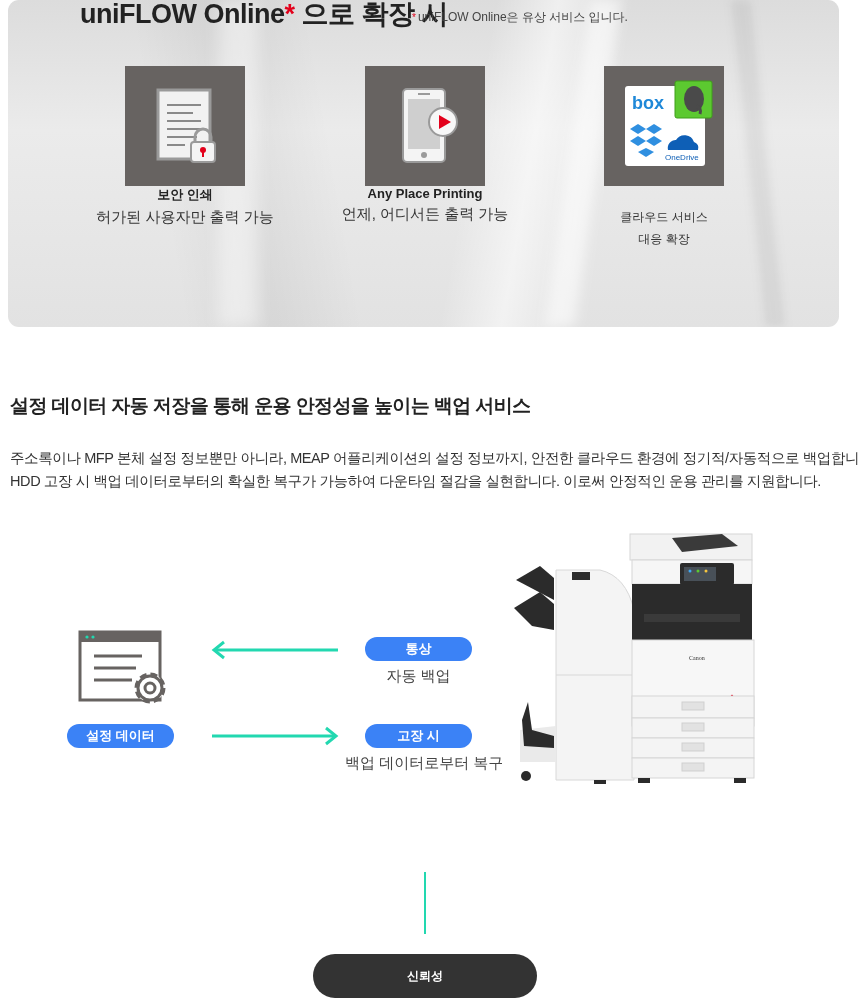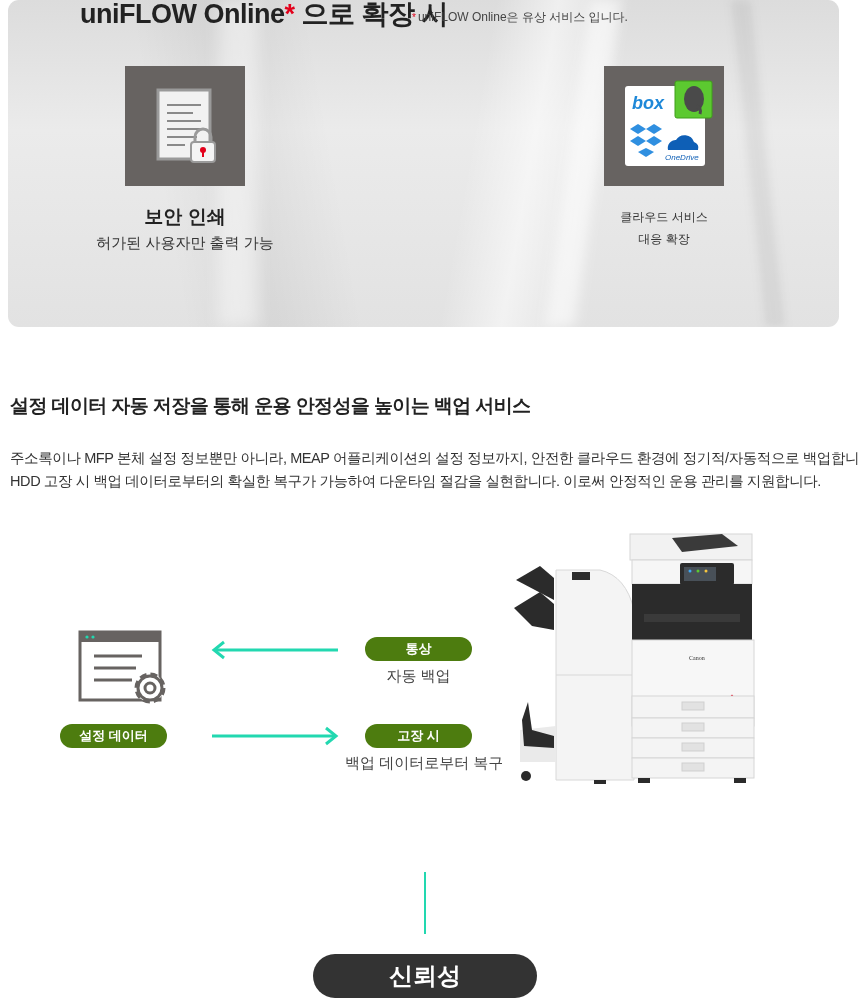--- a/index.html
+++ b/index.html
@@ -21,43 +21,43 @@
 
     .hero-title {
       position: absolute; left: 80px; top: -4px; font-size: 27px; font-weight: bold; color: #222; letter-spacing: -0.5px;
       white-space: nowrap;
     }
     .hero-title .star { color: #e3001b; }
     .hero-note { position: absolute; left: 412px; top: 9px; font-size: 12px; color: #444; white-space: nowrap; }
     .hero-note .star { color: #e3001b; font-size: 10px; margin-right: 2px; }
 
     .feature { position: absolute; top: 66px; width: 240px; text-align: center; }
-    .feature .tile { width: 120px; height: 120px; margin: 0 auto; background: #676361; position: relative; font-style: italic; }
-    .feature .ftitle { margin-top: 18px; font-size: 19px; font-weight: bold; color: #222; }
+    .feature .tile { width: 120px; height: 120px; margin: 0 auto; background: #676361; position: relative; }
+    .feature .ftitle { font-size: 13px; font-weight: bold; color: #222; }
     .feature .fdesc { margin-top: 4px; font-size: 15px; color: #333; }
     .feature .fdesc2 { font-size: 12px; color: #333; line-height: 22px; }
 
     .f1 { left: 65px; }
     .f2 { left: 305px; }
     .f3 { left: 544px; }
 
     .section-title { position: absolute; left: 10px; top: 393px; font-size: 19px; font-weight: bold; color: #222; letter-spacing: -0.6px; white-space: nowrap; }
     .section-desc { position: absolute; left: 10px; top: 447px; font-size: 14.5px; color: #333; line-height: 23px; letter-spacing: -0.4px; white-space: nowrap; }
 
     .diagram { position: absolute; left: 0; top: 500px; width: 860px; height: 300px; }
     .pill {
-      position: absolute; height: 24px; border-radius: 12px; background: #4d7c0f; color: #fff;
+      position: absolute; height: 24px; border-radius: 12px; background: #3b82f6; color: #fff;
       font-size: 13px; font-weight: bold; text-align: center; line-height: 24px;
     }
     .caption { position: absolute; font-size: 15px; color: #444; text-align: center; white-space: nowrap; }
 
     .connector { position: absolute; left: 424px; top: 872px; width: 2px; height: 62px; background: #22d8b0; }
     .reliability {
       position: absolute; left: 313px; top: 954px; width: 224px; height: 44px; border-radius: 22px;
-      background: #333333; color: #fff; font-size: 24px; font-weight: bold; text-align: center; line-height: 44px;
+      background: #333333; color: #fff; font-size: 12px; font-weight: bold; text-align: center; line-height: 44px;
     }
   </style>
 </head>
 <body>
 
 <div class="hero">
   <div class="beam1"></div>
   <div class="beam2"></div>
   <div class="beam3"></div>
 
@@ -81,20 +81,34 @@
         <path d="M70 78 v-7 a8 8 0 0 1 16 0 v7" fill="none" stroke="#9a9a9a" stroke-width="3"></path>
         <rect x="66" y="76" width="24" height="20" rx="3" fill="#f4f4f4" stroke="#9a9a9a" stroke-width="2"></rect>
         <circle cx="78" cy="84" r="3" fill="#e3001b"></circle>
         <rect x="77" y="85" width="2" height="6" fill="#e3001b"></rect>
       </svg>
     </div>
     <div class="ftitle">보안 인쇄</div>
     <div class="fdesc">허가된 사용자만 출력 가능</div>
   </div>
 
+  <div class="feature f2" style="left:297px;">
+    <div class="tile">
+      <svg width="120" height="120" viewBox="0 0 120 120">
+        <rect x="38" y="23" width="42" height="73" rx="4" fill="#f4f4f4" stroke="#9a9a9a" stroke-width="2"></rect>
+        <rect x="43" y="33" width="32" height="50" fill="#cfcfcf"></rect>
+        <line x1="53" y1="28" x2="65" y2="28" stroke="#9a9a9a" stroke-width="2"></line>
+        <circle cx="59" cy="89" r="3" fill="#9a9a9a"></circle>
+        <circle cx="78" cy="56" r="14" fill="#f7f7f7" stroke="#9a9a9a" stroke-width="2"></circle>
+        <polygon points="74,49 74,63 86,56" fill="#e3001b"></polygon>
+      </svg>
+    </div>
+    <div class="ftitle">Any Place Printing</div>
+    <div class="fdesc">언제, 어디서든 출력 가능</div>
+  </div>
 
   <div class="feature f3" style="left:536px;">
     <div class="tile">
       <svg width="120" height="120" viewBox="0 0 120 120">
         <rect x="21" y="20" width="80" height="80" rx="3" fill="#ffffff"></rect>
         <text x="28" y="43" font-family="Liberation Sans, sans-serif" font-size="18" font-weight="bold" fill="#1e88d8">box</text>
         <rect x="71" y="15" width="37" height="37" rx="2" fill="#5cc930" stroke="#3f9e1a" stroke-width="1"></rect>
         <ellipse cx="90" cy="33" rx="10" ry="13" fill="#4a4a4a"></ellipse>
         <path d="M92 40 q6 2 4 8" fill="none" stroke="#4a4a4a" stroke-width="3"></path>
         <polygon points="34,58 42,63 34,68 26,63" fill="#2f8fe0"></polygon>
@@ -129,21 +143,21 @@
       <line x1="16" y1="38" x2="58" y2="38" stroke="#676361" stroke-width="3"></line>
       <line x1="16" y1="50" x2="54" y2="50" stroke="#676361" stroke-width="3"></line>
       <g transform="translate(72,58)">
         <circle r="14" fill="#ffffff" stroke="#676361" stroke-width="3" stroke-dasharray="7 4"></circle>
         <circle r="12" fill="#ffffff" stroke="#676361" stroke-width="3"></circle>
         <circle r="5" fill="#ffffff" stroke="#676361" stroke-width="3"></circle>
       </g>
     </svg>
   </div>
 
-  <div class="pill" style="left:60px;top:224px;width:107px;">설정 데이터</div>
+  <div class="pill" style="left:67px;top:224px;width:107px;">설정 데이터</div>
 
   <div style="position:absolute;left:210px;top:140px;width:130px;height:20px;">
     <svg width="130" height="20" viewBox="0 0 130 20">
       <line x1="4" y1="10" x2="128" y2="10" stroke="#22d8b0" stroke-width="3"></line>
       <polyline points="14,2 4,10 14,18" fill="none" stroke="#22d8b0" stroke-width="3"></polyline>
     </svg>
   </div>
 
   <div style="position:absolute;left:210px;top:226px;width:130px;height:20px;">
     <svg width="130" height="20" viewBox="0 0 130 20">

